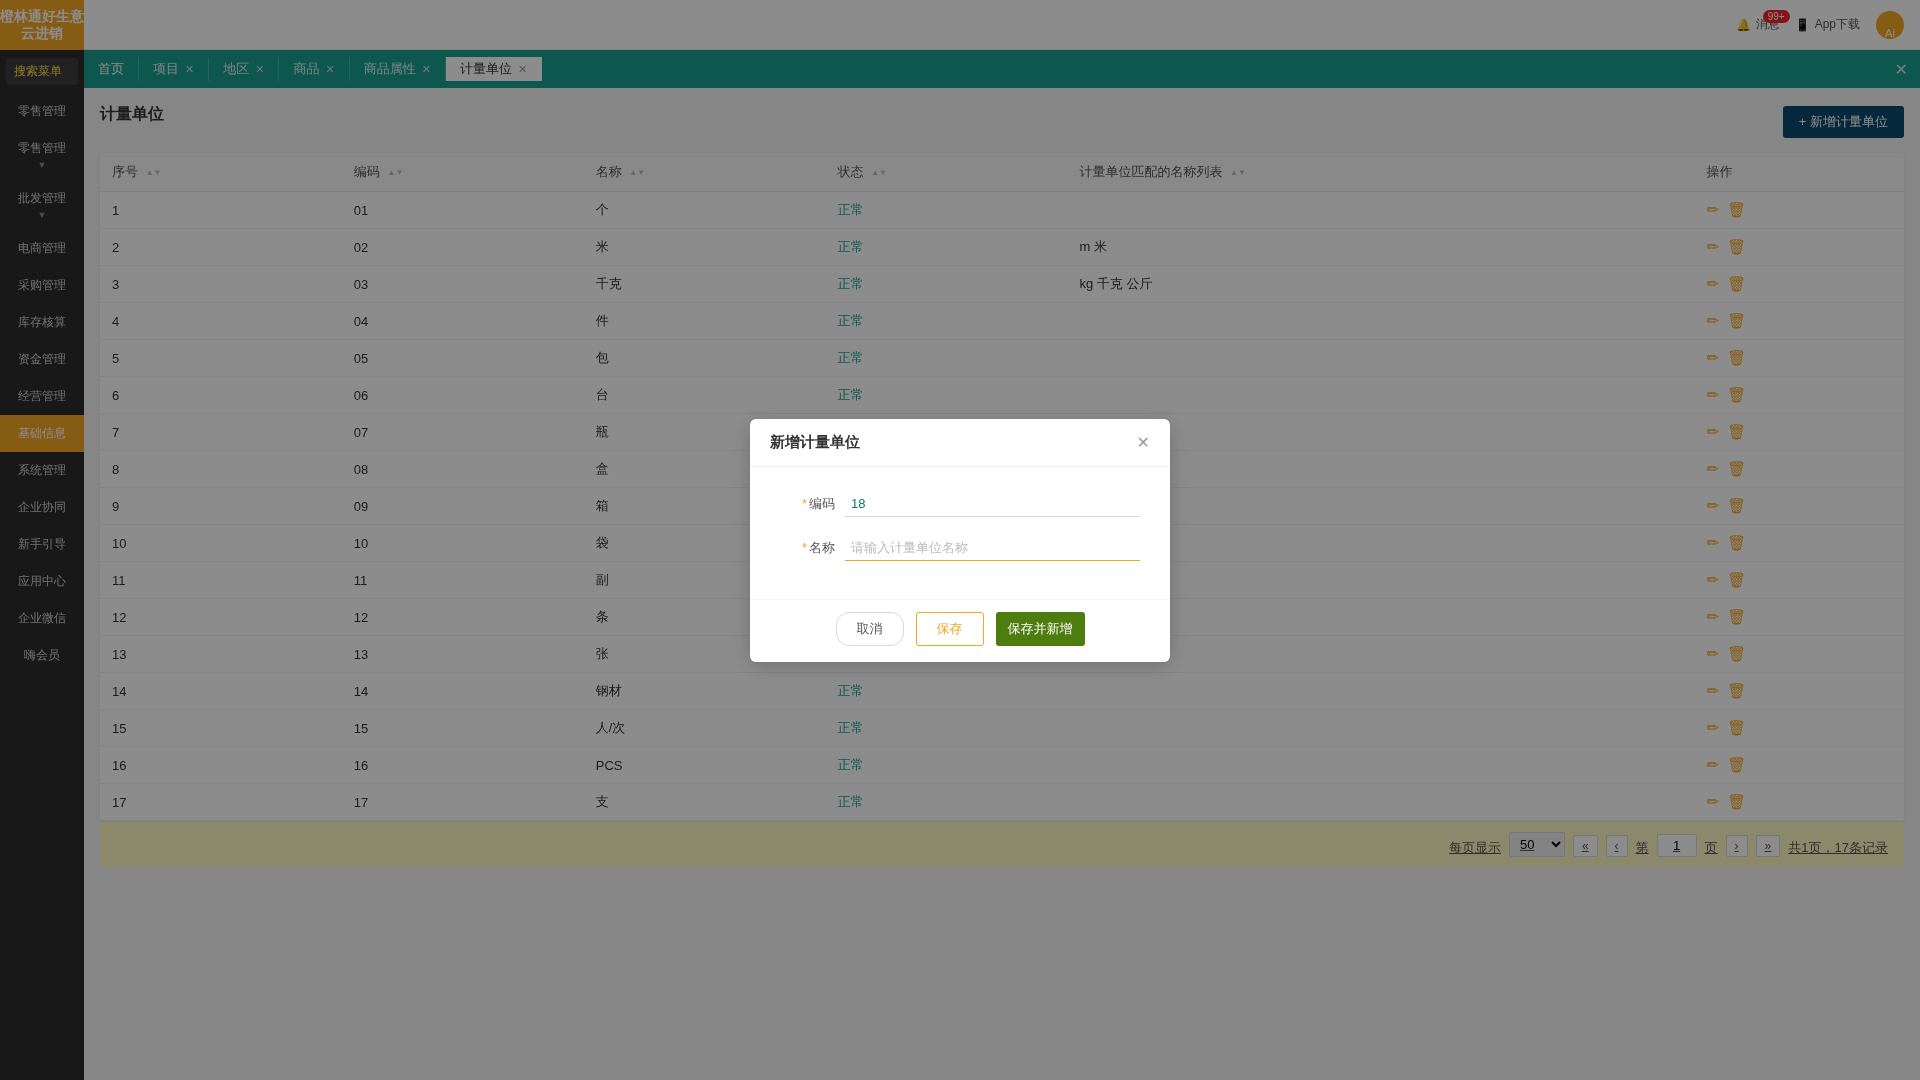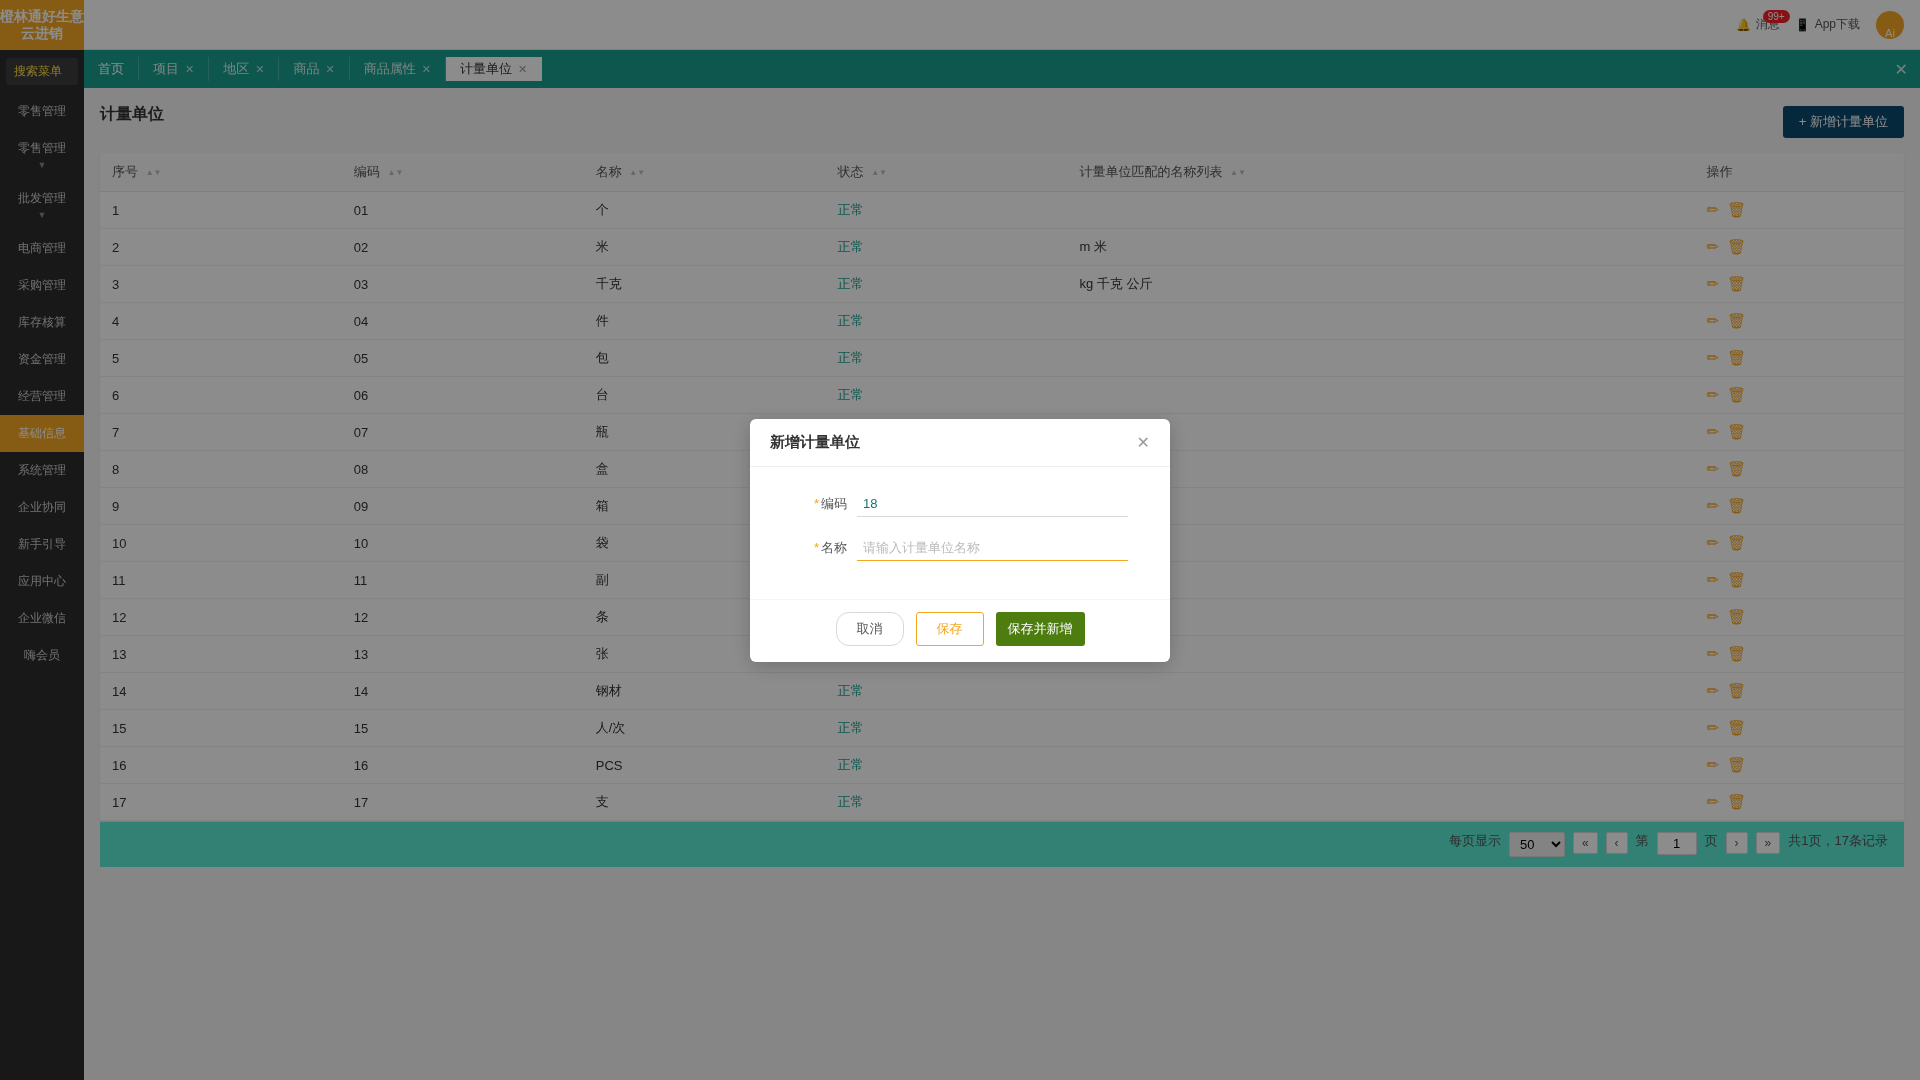--- a/index.html
+++ b/index.html
@@ -46,35 +46,35 @@
     thead th { background: #fafafa; padding: 10px 12px; text-align: left; font-weight: 500; color: #555; font-size: 13px; border-bottom: 1px solid #e8e8e8; white-space: nowrap; }
     thead th .sort-icons { display: inline-flex; flex-direction: column; margin-left: 4px; line-height: 0.7; font-size: 8px; color: #bbb; vertical-align: middle; }
     tbody tr { border-bottom: 1px solid #f0f0f0; }
     tbody td { padding: 9px 12px; color: #333; font-size: 13px; }
     .status-normal { color: #1a9e8f; }
     .action-btns { display: flex; gap: 8px; }
     .action-btn { color: #f5a623; cursor: pointer; font-size: 15px; background: none; border: none; padding: 0; }
     .action-btn.delete { color: #f5a623; }
 
     
-    .pagination-bar { background: #5eead4; border-top: 1px solid #e8e8e8; padding: 10px 16px; display: flex; align-items: flex-start; justify-content: flex-end; gap: 8px; font-size: 13px; color: #555; }
+    .pagination-bar { background: #fef9c3; border-top: 1px solid #e8e8e8; padding: 10px 16px; display: flex; align-items: flex-end; justify-content: flex-end; gap: 8px; font-size: 13px; color: #555; text-decoration: underline; }
     .page-btn { border: 1px solid #d9d9d9; background: #fff; padding: 3px 8px; cursor: pointer; border-radius: 2px; color: #555; font-size: 12px; }
     .page-btn:disabled { color: #ccc; cursor: default; }
     .page-input { width: 40px; text-align: center; border: 1px solid #d9d9d9; padding: 3px 4px; border-radius: 2px; font-size: 13px; }
     .page-select { border: 1px solid #d9d9d9; padding: 3px 6px; border-radius: 2px; font-size: 13px; }
 
     
     .overlay { position: fixed; top: 0; left: 0; width: 100%; height: 100%; background: rgba(0,0,0,0.45); z-index: 100; display: flex; align-items: center; justify-content: center; }
 
     
     .modal { background: #fff; border-radius: 6px; width: 420px; box-shadow: 0 4px 20px rgba(0,0,0,0.2); z-index: 101; overflow: hidden; }
     .modal-header { padding: 14px 20px; border-bottom: 1px solid #f0f0f0; display: flex; justify-content: space-between; align-items: center; }
     .modal-title { font-size: 15px; font-weight: 600; color: #333; }
     .modal-close { cursor: pointer; color: #999; font-size: 16px; background: none; border: none; }
-    .modal-body { padding: 24px 42px 20px; }
+    .modal-body { padding: 24px 30px 20px; }
     .form-row { display: flex; align-items: center; margin-bottom: 18px; }
     .form-label { width: 55px; text-align: right; margin-right: 10px; color: #555; font-size: 13px; flex-shrink: 0; }
     .form-label .required { color: #f5a623; margin-right: 2px; }
     .form-input { flex: 1; border: none; border-bottom: 1px solid #d9d9d9; padding: 5px 6px; font-size: 13px; outline: none; color: #0f766e; }
     .form-input.active-input { border-bottom-color: #f5a623; }
     .form-input::placeholder { color: #bbb; }
     .modal-footer { padding: 12px 20px 16px; display: flex; justify-content: center; gap: 12px; border-top: 1px solid #f5f5f5; }
     .btn-cancel { border: 1px solid #d9d9d9; background: #fff; padding: 7px 20px; border-radius: 13px; cursor: pointer; font-size: 13px; color: #555; }
     .btn-save { background: #fff; border: 1px solid #f5a623; color: #f5a623; padding: 7px 20px; border-radius: 3px; cursor: pointer; font-size: 13px; }
     .btn-save-new { background: #4d7c0f; color: white; border: none; padding: 7px 12px; border-radius: 3px; cursor: pointer; font-size: 13px; }

